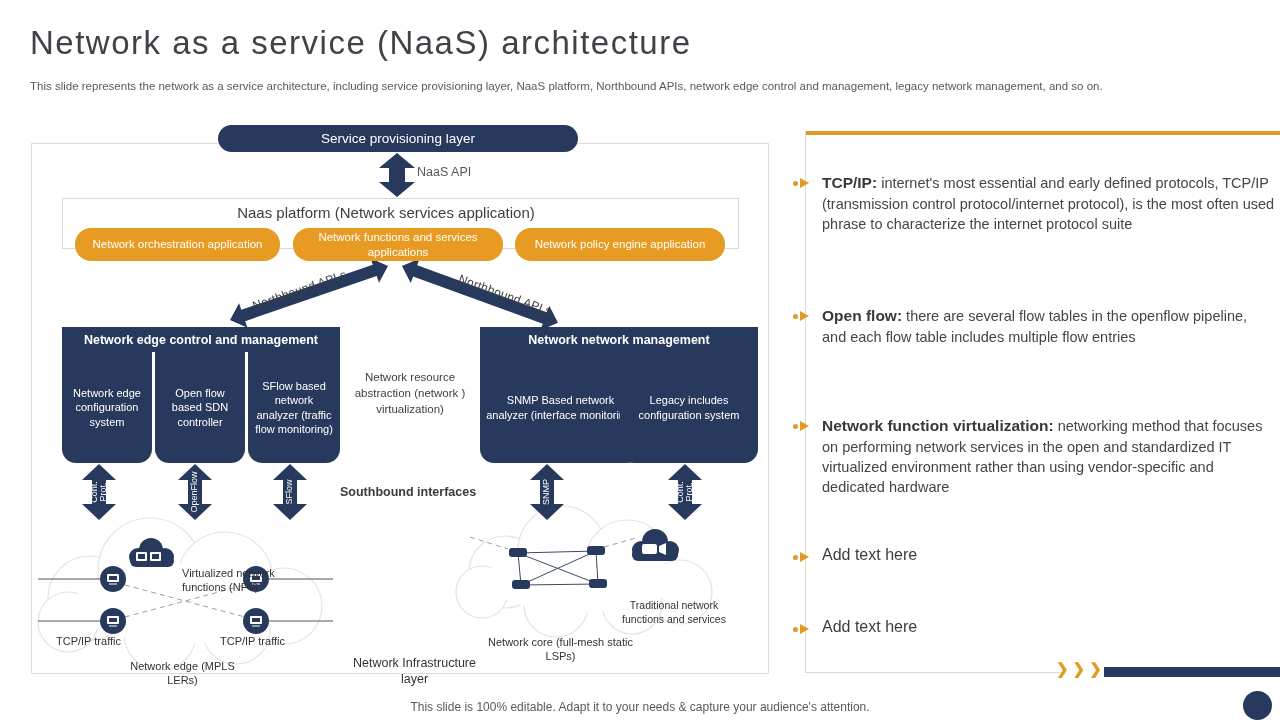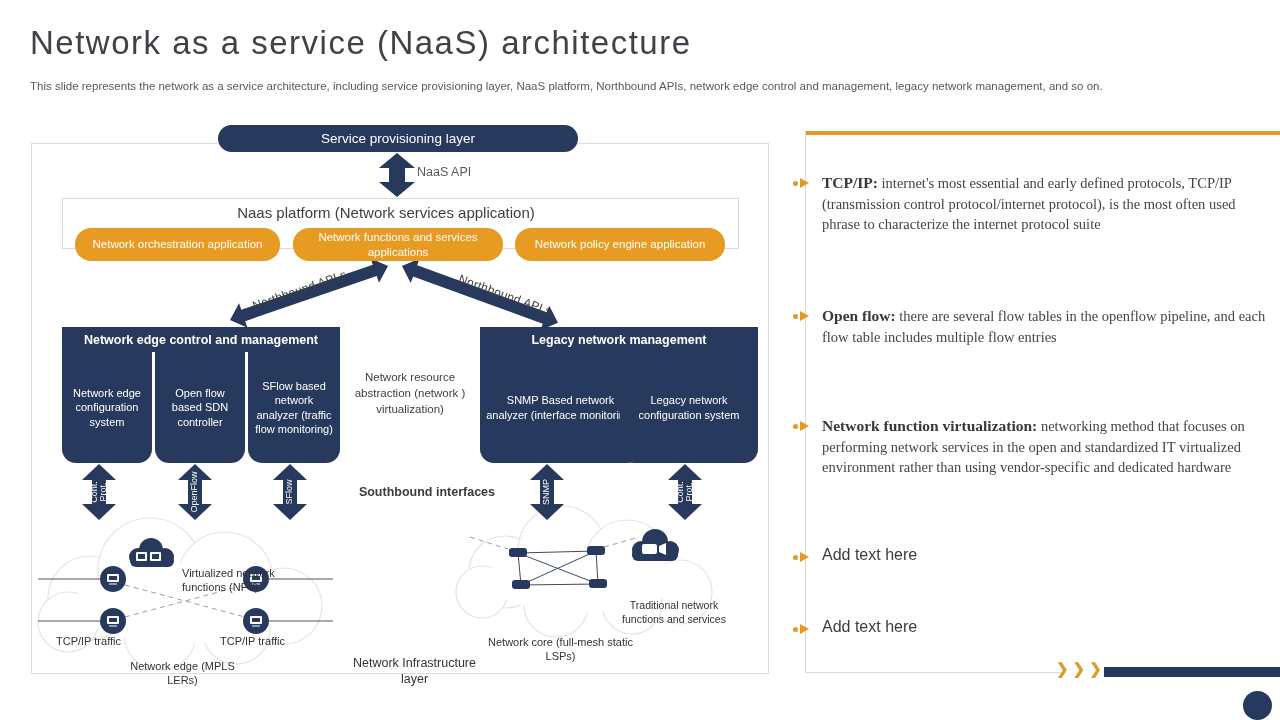--- a/index.html
+++ b/index.html
@@ -17,28 +17,28 @@
   .platform-title{left:62px;top:204px;width:648px;text-align:center;font-size:15px;color:#3f3f3f;}
   .orange-pill{top:228px;height:33px;background:#E89B22;color:#fff;font-size:11.5px;line-height:1.25;z-index:4;}
   .nb-label{width:118px;height:16px;text-align:center;font-size:12px;color:#3f3f3f;letter-spacing:.3px;}
   .grp-header{height:25px;display:flex;align-items:center;justify-content:center;
               font-weight:bold;font-size:12.5px;}
   .grp-box{top:352px;height:111px;border-radius:0 0 14px 14px;display:flex;align-items:center;
            justify-content:center;text-align:center;font-size:11px;line-height:1.3;padding:0 6px;box-sizing:border-box;}
   .note{text-align:center;font-size:11.5px;line-height:1.4;color:#3f3f3f;}
   .prot-label{height:22px;transform:rotate(-90deg);color:#fff;font-size:9px;line-height:1.05;
               display:flex;align-items:center;justify-content:center;text-align:center;z-index:4;}
-  .southbound{left:340px;top:485px;width:155px;text-align:right;font-weight:bold;font-size:12.5px;color:#3b3b3b;}
+  .southbound{left:340px;top:485px;width:155px;text-align:left;font-weight:bold;font-size:12.5px;color:#3b3b3b;}
   .ilabel{font-size:11px;line-height:1.3;color:#333;margin-top:43px;}
   .bold{font-weight:normal;}
   .bullet{left:793px;width:482px;display:flex;gap:13px;align-items:flex-start;}
   .bmark{display:flex;align-items:center;gap:2px;height:20px;flex:0 0 auto;margin-top:1px;}
   .bdot{width:5px;height:5px;border-radius:50%;background:#E09A26;}
   .btri{width:0;height:0;border-left:9px solid #E09A26;border-top:5px solid transparent;border-bottom:5px solid transparent;}
-  .btext{font-size:14.5px;line-height:1.4;color:#454545;font-family:Liberation Serif, serif;}
+  .btext{font-size:14.5px;line-height:1.4;color:#454545;}
   .blead{font-weight:bold;font-size:15.5px;color:#393939;}
   .addtext{font-size:16px;color:#3d3d3d;}
   .orange-line{left:805px;top:131px;width:475px;height:4px;background:#E39A25;}
   .v-line{left:805px;top:131px;width:1px;height:541px;background:#d9d9d9;}
   .b-line{left:805px;top:672px;width:256px;height:1px;background:#d9d9d9;}
   .chevrons{left:1056px;top:660px;color:#E09A26;font-size:15px;font-weight:bold;letter-spacing:4px;}
   .navy-bar{left:1104px;top:667px;width:176px;height:10px;}
   .navy-dot{left:1243px;top:691px;width:29px;height:29px;border-radius:50%;}
   .footer{left:0;top:700px;width:1280px;text-align:center;font-size:12px;color:#595959;}
 </style>
@@ -188,23 +188,23 @@
   <div class="abs nb-label" style="left:241px;top:283px;transform:rotate(-19deg);z-index:3">Northbound APLs</div>
   <div class="abs nb-label" style="left:446px;top:288px;transform:rotate(20deg);z-index:3">Northbound APLs</div>
 
   <div class="abs navy grp-header" style="left:62px;top:327px;width:278px;z-index:3">Network edge control and management</div>
   <div class="abs navy grp-box" style="left:62px;width:90px;z-index:3">Network edge configuration system</div>
   <div class="abs navy grp-box" style="left:155px;width:90px;z-index:3">Open flow based SDN controller</div>
   <div class="abs navy grp-box" style="left:248px;width:92px;z-index:3">SFlow based network analyzer (traffic flow monitoring)</div>
 
   <div class="abs note" style="left:346px;top:369px;width:128px;z-index:3">Network resource abstraction (network ) virtualization)</div>
 
-  <div class="abs navy grp-header" style="left:480px;top:327px;width:278px;z-index:3">Legacy network management</div>
+  <div class="abs navy grp-header" style="left:480px;top:327px;width:278px;z-index:3">Network network management</div>
   <div class="abs navy grp-box" style="left:480px;width:161px;z-index:3">SNMP Based network analyzer (interface monitoring)</div>
-  <div class="abs navy grp-box" style="left:620px;width:138px;z-index:3">Legacy network configuration system</div>
+  <div class="abs navy grp-box" style="left:620px;width:138px;z-index:3">Legacy includes configuration system</div>
 
   <div class="abs prot-label" style="left:82px;top:481px;width:34px;">Cont. Prot.</div>
   <div class="abs prot-label" style="left:170px;top:481px;width:50px;">OpenFlow</div>
   <div class="abs prot-label" style="left:265px;top:481px;width:50px;">SFlow</div>
   <div class="abs prot-label" style="left:522px;top:481px;width:50px;">SNMP</div>
   <div class="abs prot-label" style="left:668px;top:481px;width:34px;">Cont. Prot.</div>
 
   <div class="abs southbound" style="z-index:3">Southbound interfaces</div>
 
   <div class="abs ilabel" style="left:182px;top:523px;width:112px;z-index:3">Virtualized network functions (NFV)</div>
@@ -252,13 +252,14 @@
         <span class="bdot"></span>
         <span class="btri"></span>
       </span>
     <span class="addtext">Add text here</span>
   </div>
 
   <div class="abs chevrons">❯❯❯</div>
   <div class="abs navy navy-bar"></div>
   <div class="abs navy navy-dot"></div>
 
+  <div class="abs footer">This slide is 100% editable. Adapt it to your needs &amp; capture your audience's attention.</div>
 </div>
 
 </body></html>

